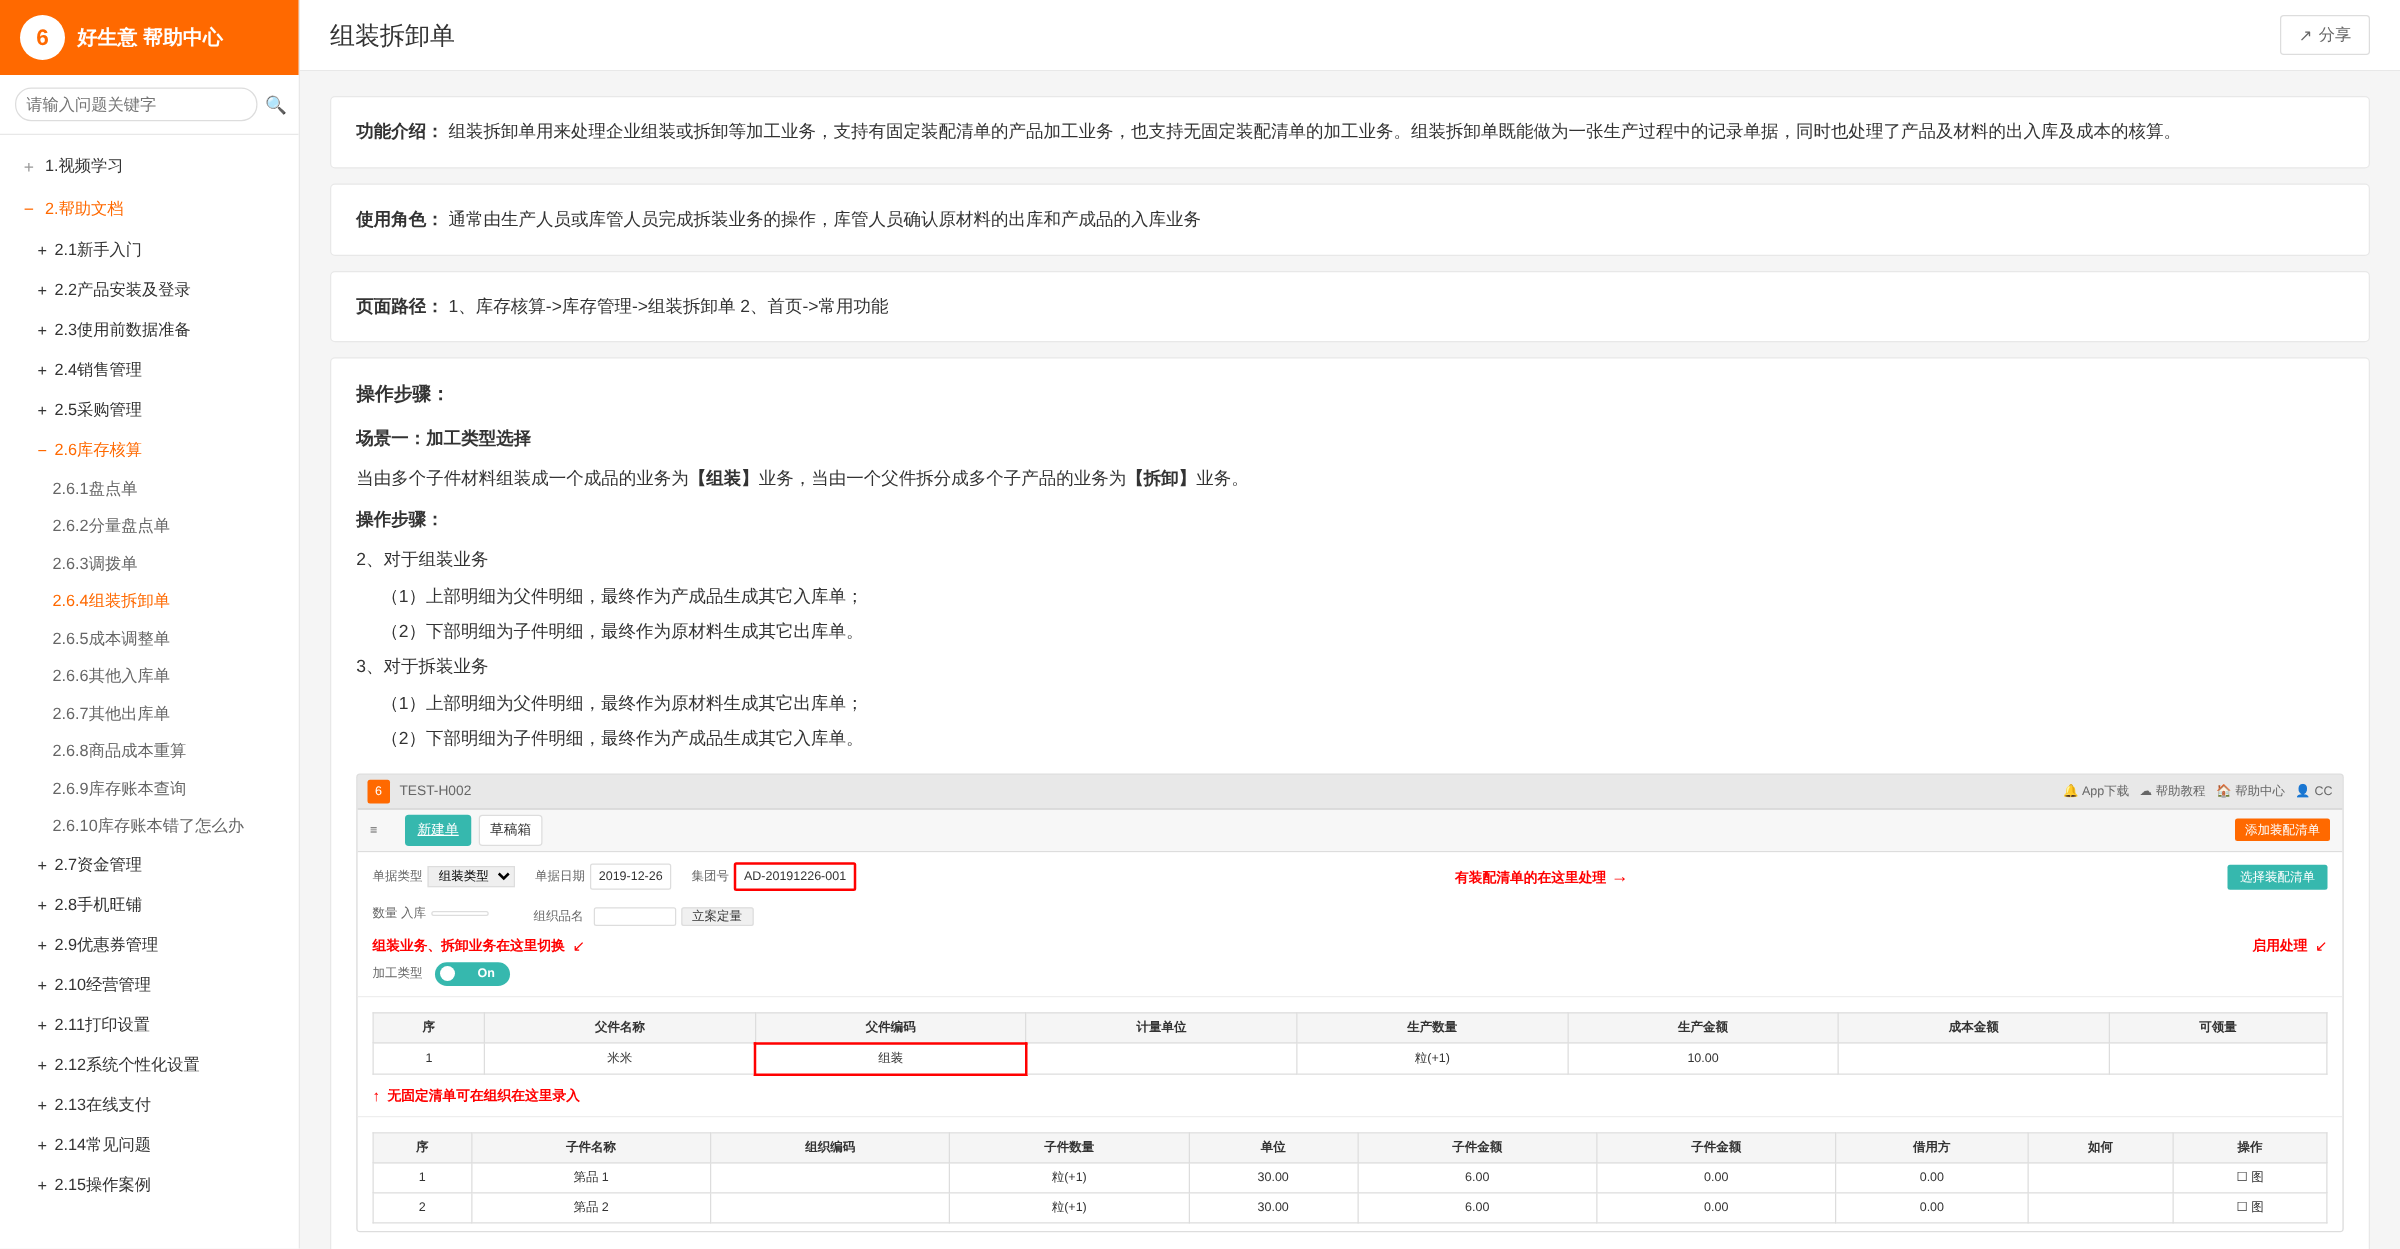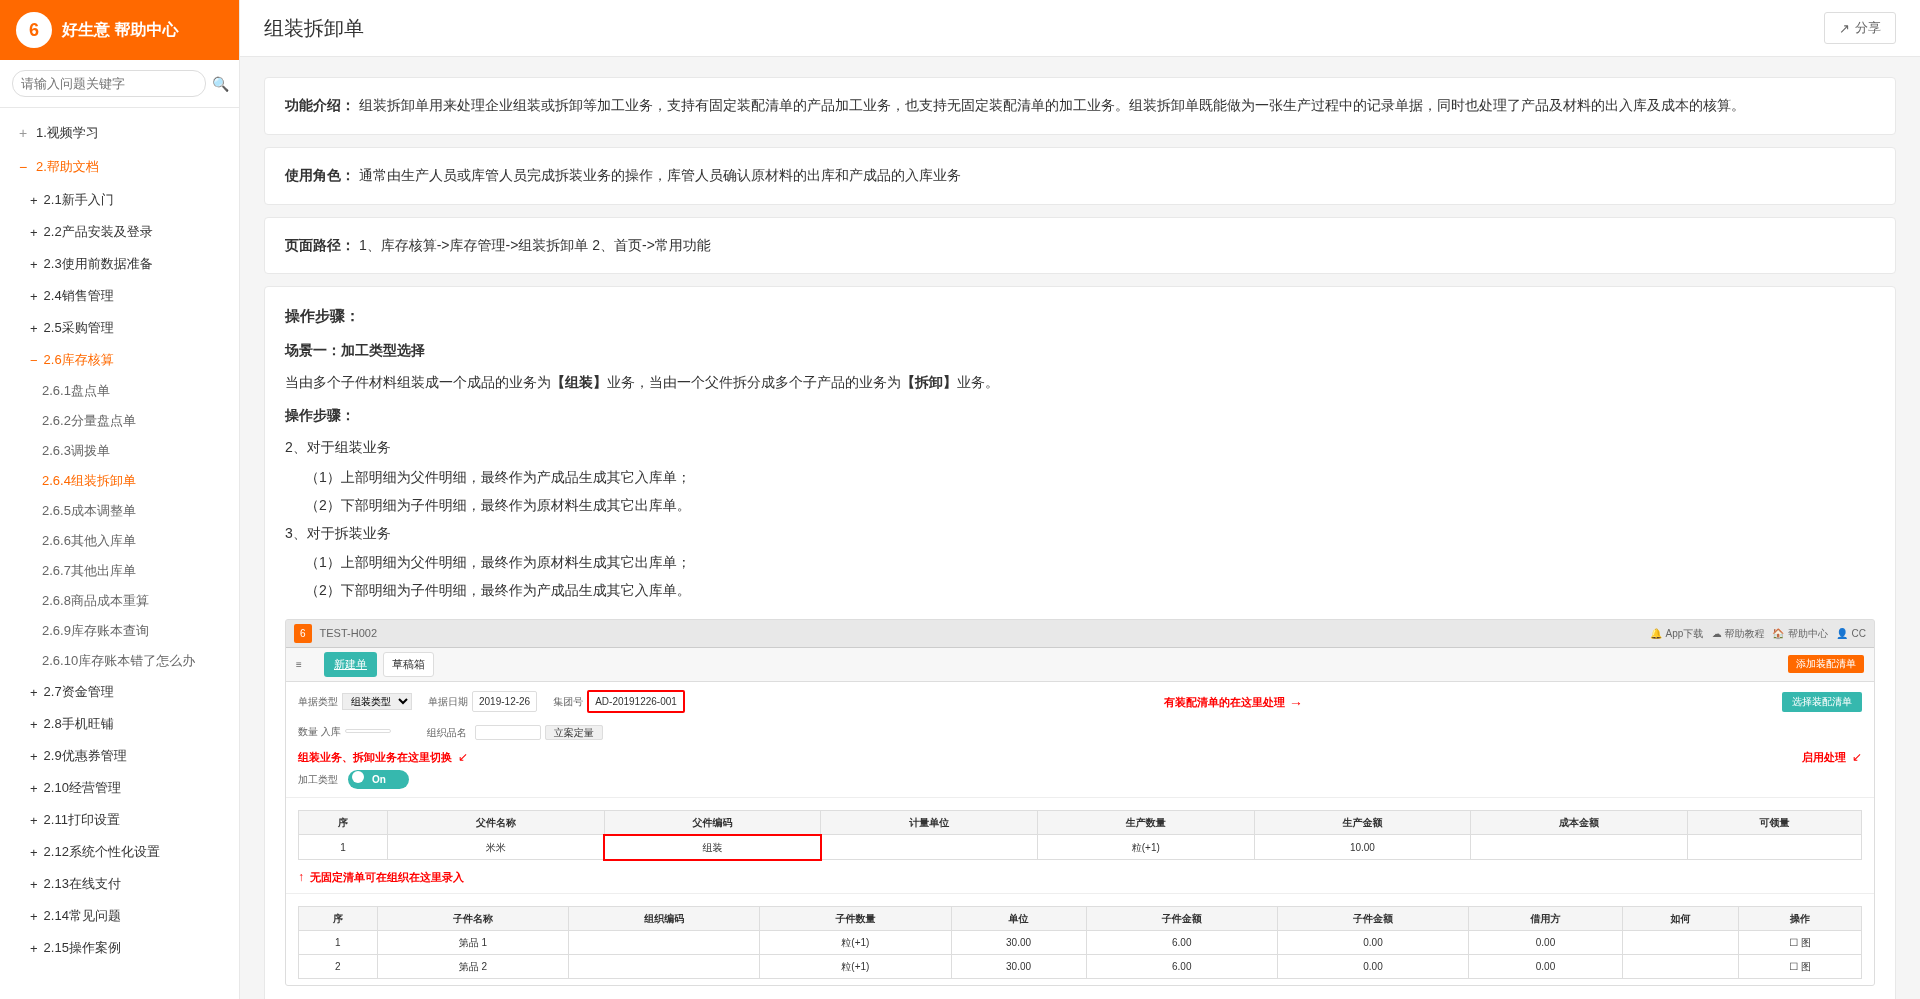--- a/index.html
+++ b/index.html
@@ -491,21 +491,21 @@
               <span style="color:red; font-size:12px;">↙</span>
             </div>
             <div style="margin-left:auto; display:flex; align-items:center; gap:6px;">
               <span class="ss-annotation">启用处理</span>
               <span style="color:red; font-size:12px;">↙</span>
             </div>
           </div>
 
           <div style="display:flex; align-items:center; gap:10px; margin-top:2px;">
             <span style="font-size:10px; color:#666;">加工类型</span>
-            <div style="display:inline-flex; background:#36b8ae; border-radius:10px; padding:1px 23px 1px 4px; gap:8px; cursor:pointer;">
+            <div style="display:inline-flex; align-items:center; background:#36b8ae; border-radius:10px; padding:1px 12px 1px 4px; gap:18px; cursor:pointer;">
               <div style="width:12px; height:12px; background:#fff; border-radius:50%;"></div>
               <span style="color:#fff; font-size:10px; font-weight:bold;">On</span>
             </div>
           </div>
         </div>
 
         <div style="background:#fff; padding:6px 12px; border-bottom:1px solid #eee;">
           <table class="ss-table" style="font-size:10px;">
             <thead>
               <tr style="background:#f5f5f5;">

